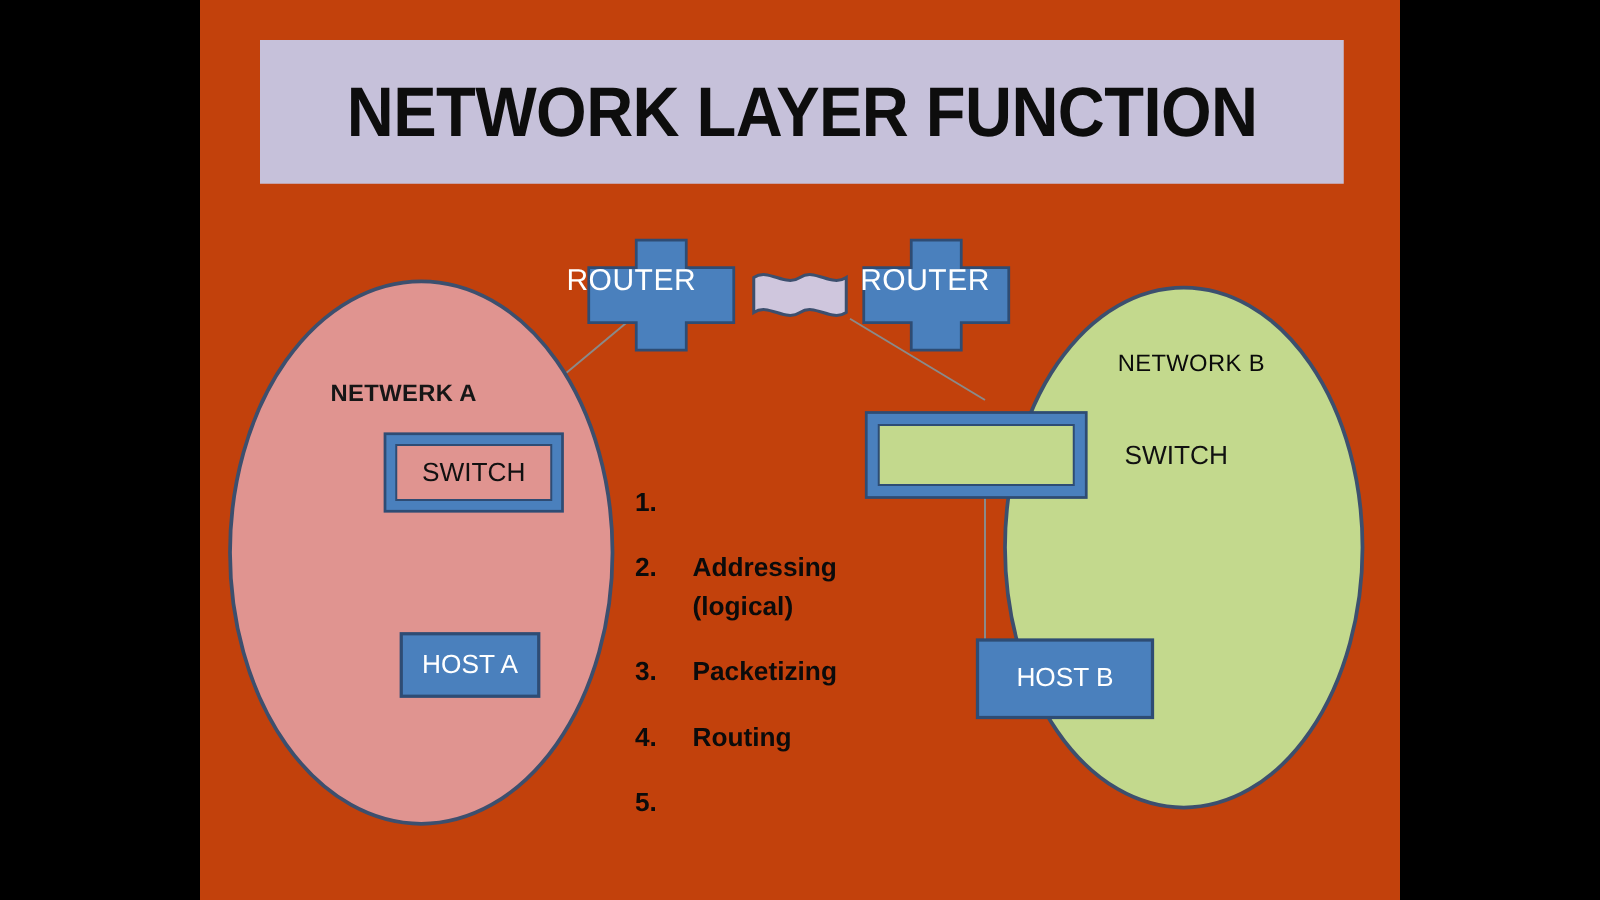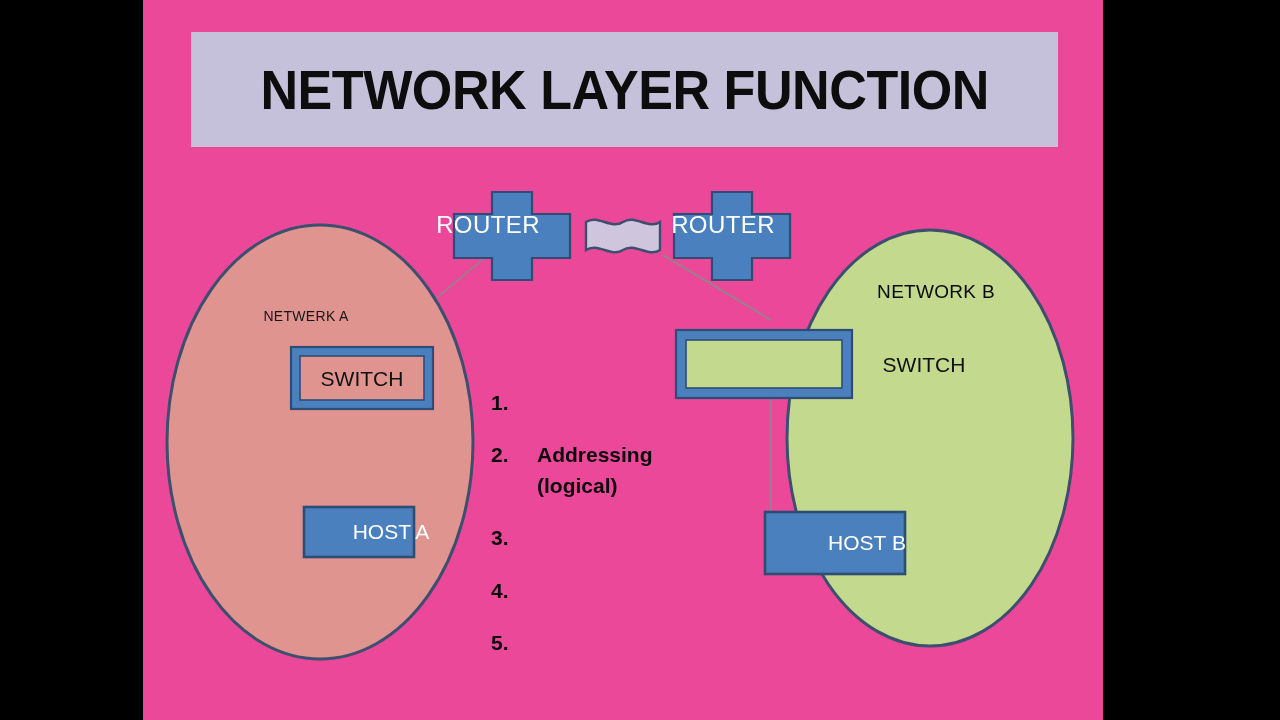--- a/index.html
+++ b/index.html
@@ -15,25 +15,25 @@
   }
   #stage {
     position: relative;
     width: 1280px;
     height: 720px;
     background: #000000;
   }
   
   #slide {
     position: absolute;
-    left: 143px;
+    left: 160px;
     top: 0;
     width: 960px;
     height: 720px;
-    background: #ec4899;
+    background: #c2410c;
     overflow: hidden;
   }
   #letterbox-left, #letterbox-right {
     position: absolute;
     top: 0;
     width: 160px;
     height: 720px;
     background: #000000;
   }
   #letterbox-left { left: 0; }
@@ -84,26 +84,25 @@
     color: #ffffff;
     letter-spacing: 0.4px;
   }
   .lbl-switch {
     font-size: 21px;
     color: #111111;
   }
   .lbl-host {
     font-size: 21px;
     color: #ffffff;
-    margin-left: 32px;
   }
   .lbl-netA {
-    font-size: 14px;
+    font-size: 19px;
     color: #161616;
-    font-weight: normal;
+    font-weight: bold;
     letter-spacing: 0.3px;
   }
   .lbl-netB {
     font-size: 19px;
     color: #0a0a0a;
     font-weight: normal;
     letter-spacing: 0.3px;
   }
 
   
@@ -199,24 +198,26 @@
       </div>
 
       <div class="fn-item">
         <span class="fn-num">2.</span>
         <span class="fn-label">Addressing
 (logical)</span>
       </div>
 
       <div class="fn-item">
         <span class="fn-num">3.</span>
+        <span class="fn-label">Packetizing</span>
       </div>
 
       <div class="fn-item">
         <span class="fn-num">4.</span>
+        <span class="fn-label">Routing</span>
       </div>
 
       <div class="fn-item">
         <span class="fn-num">5.</span>
       </div>
 
     </div>
 
   </div>
 </div>

